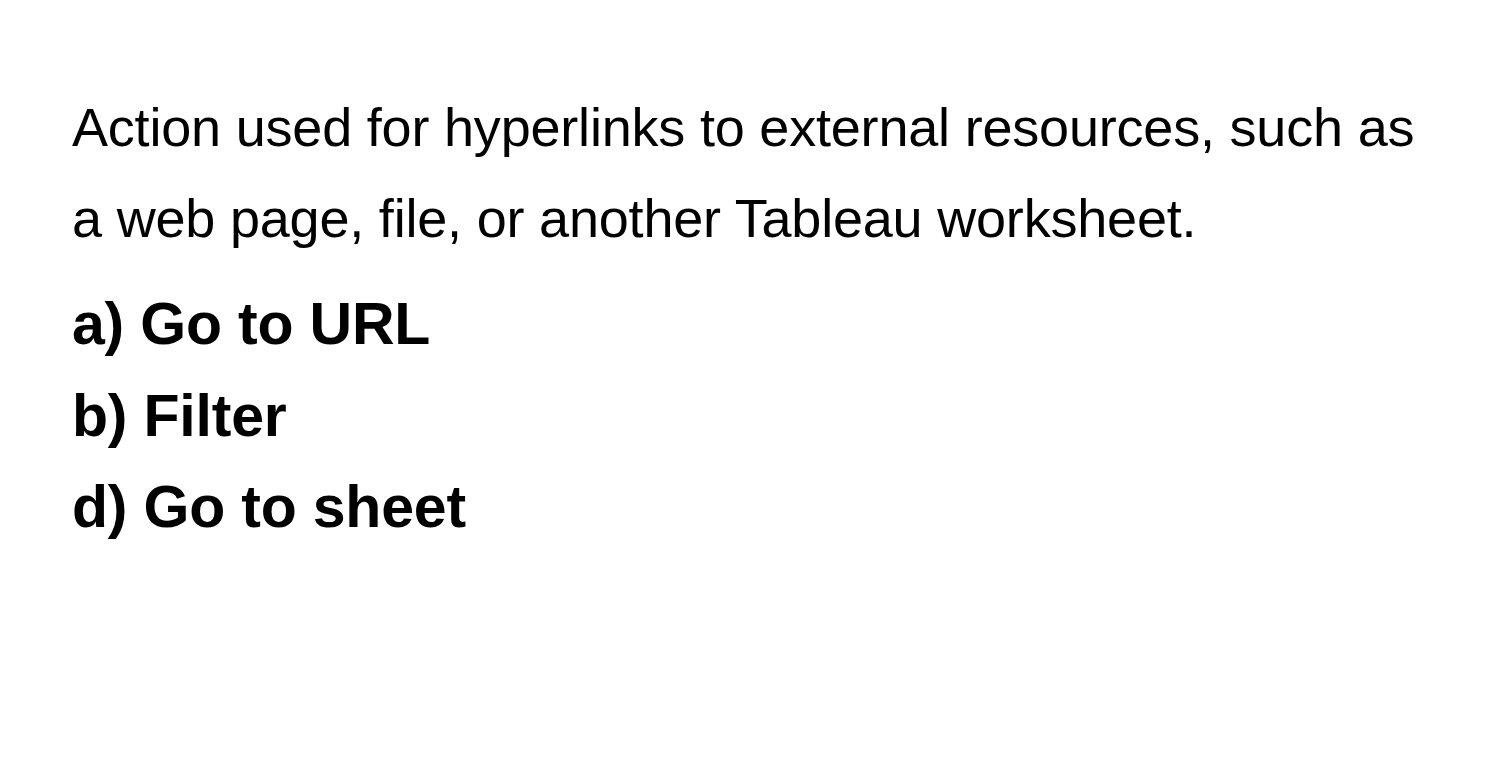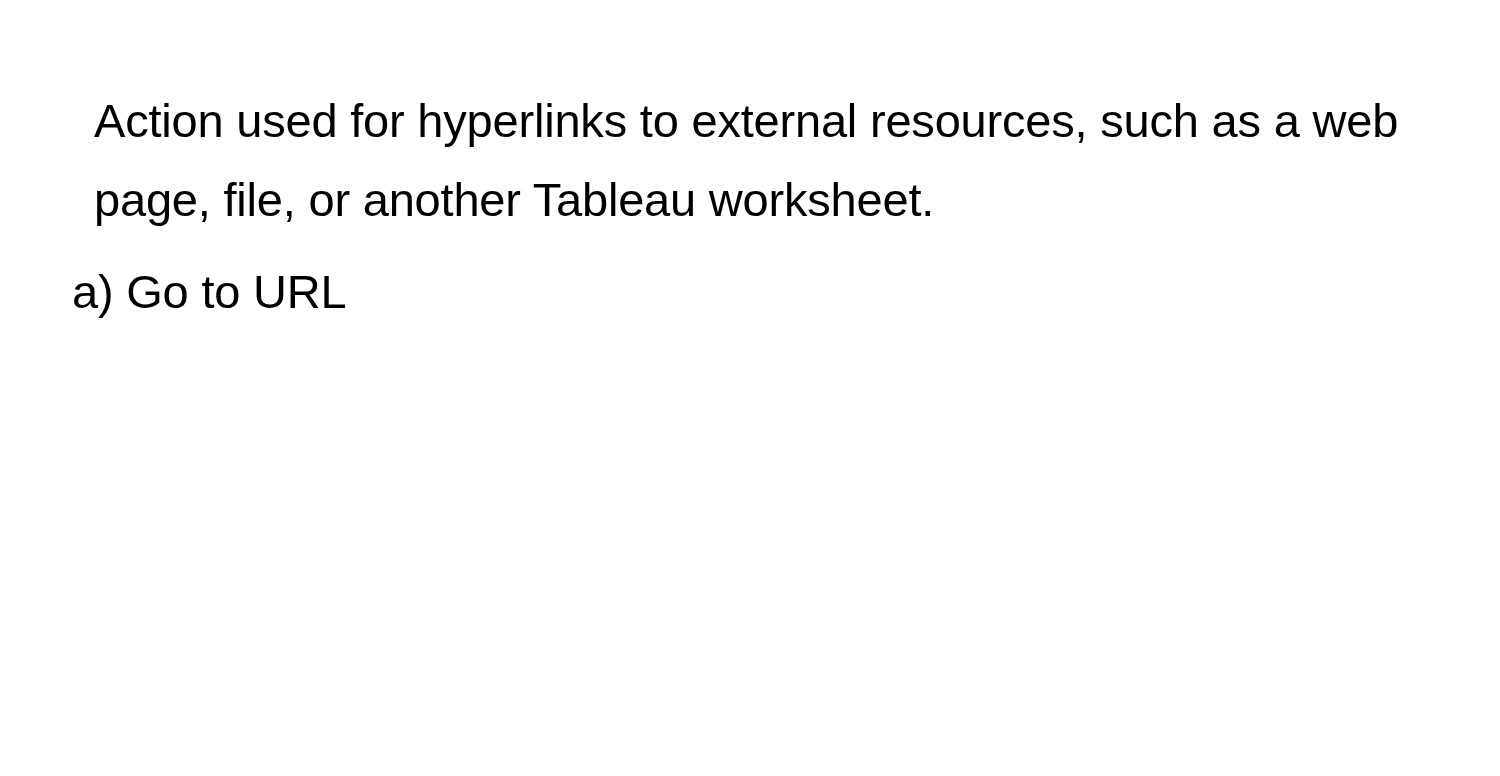--- a/index.html
+++ b/index.html
@@ -9,41 +9,48 @@
     }
     body {
       width: 1500px;
       height: 776px;
       background: #ffffff;
       font-family: -apple-system, BlinkMacSystemFont, "Segoe UI", Helvetica, Arial, sans-serif;
       color: #000000;
       padding: 82px 72px;
     }
     .question-text {
-      font-size: 47px;
+      font-size: 54px;
       line-height: 1.68;
       font-weight: 400;
       margin-bottom: 16px;
       letter-spacing: -0.2px;
-      margin-left: 22px;
     }
     .options {
       display: flex;
       flex-direction: column;
     }
     .option {
-      font-size: 47px;
+      font-size: 59px;
       line-height: 1.55;
-      font-weight: 400;
+      font-weight: 700;
       letter-spacing: -0.2px;
     }
   </style>
 </head>
 <body>
 
 <div class="question-text">Action used for hyperlinks to external resources, such as a web page, file, or another Tableau worksheet.</div>
 
 <div class="options">
   <div class="option">
     <span>a)</span>
     <span>Go to URL</span>
   </div>
+  <div class="option">
+    <span>b)</span>
+    <span>Filter</span>
+  </div>
+  <div class="option">
+    <span>d)</span>
+    <span>Go to sheet</span>
+  </div>
 </div>
 
 </body></html>

